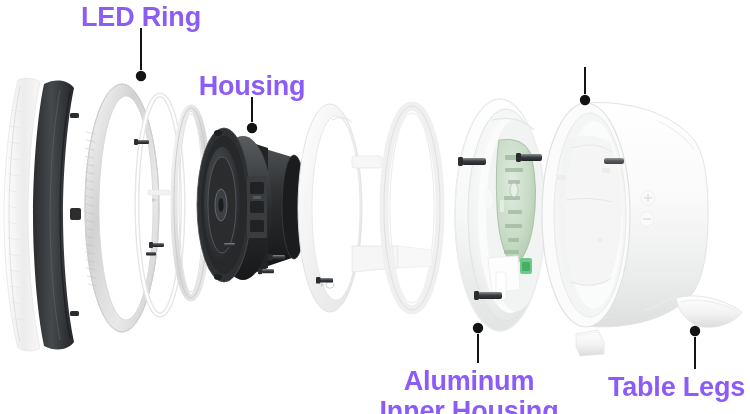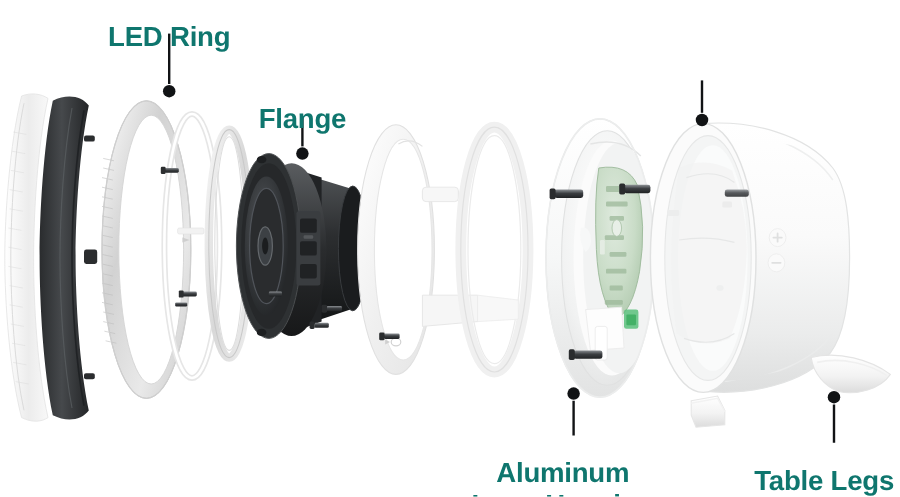--- a/index.html
+++ b/index.html
@@ -17,29 +17,28 @@
     font-family: "Liberation Sans", sans-serif;
   }
   #art {
     position: absolute;
     left: 0; top: 0;
     width: 750px;
     height: 414px;
   }
   .callout-label {
     position: absolute;
-    color: #0f766e;
+    color: #8b5cf6;
     font-family: "Liberation Sans", sans-serif;
     font-weight: 700;
-    font-size: 23px;
+    font-size: 27px;
     line-height: 1.12;
     letter-spacing: -0.2px;
     white-space: pre;
     user-select: none;
-    margin-top: 16px;
   }
   .cl-center { text-align: center; transform: translateX(-50%); }
   .cl-right  { text-align: left; }
 </style>
 </head>
 <body>
 
 <div id="stage">
 
   <svg id="art" viewBox="0 0 750 414">
@@ -398,21 +397,21 @@
         <circle cx="585" cy="100" r="5.2" fill="#111315"></circle>
         <line x1="478" y1="334" x2="478" y2="363" stroke="#111315" stroke-width="2"></line>
         <circle cx="478" cy="328" r="5.2" fill="#111315"></circle>
         <line x1="695" y1="337" x2="695" y2="369" stroke="#111315" stroke-width="2"></line>
         <circle cx="695" cy="331" r="5.2" fill="#111315"></circle>
       </g>
   </svg>
 
   <div class="callout-label cl-center" style="left:141px; top:2px;">LED Ring</div>
 
-  <div class="callout-label cl-center" style="left:252px; top:71px;">Flange</div>
+  <div class="callout-label cl-center" style="left:252px; top:71px;">Housing</div>
 
 
   <div class="callout-label cl-center" style="left:469px; top:366px;">Aluminum
 Inner Housing</div>
 
   <div class="callout-label cl-right" style="right:5px; top:372px;">Table Legs</div>
 
 </div>
 
 </body></html>

